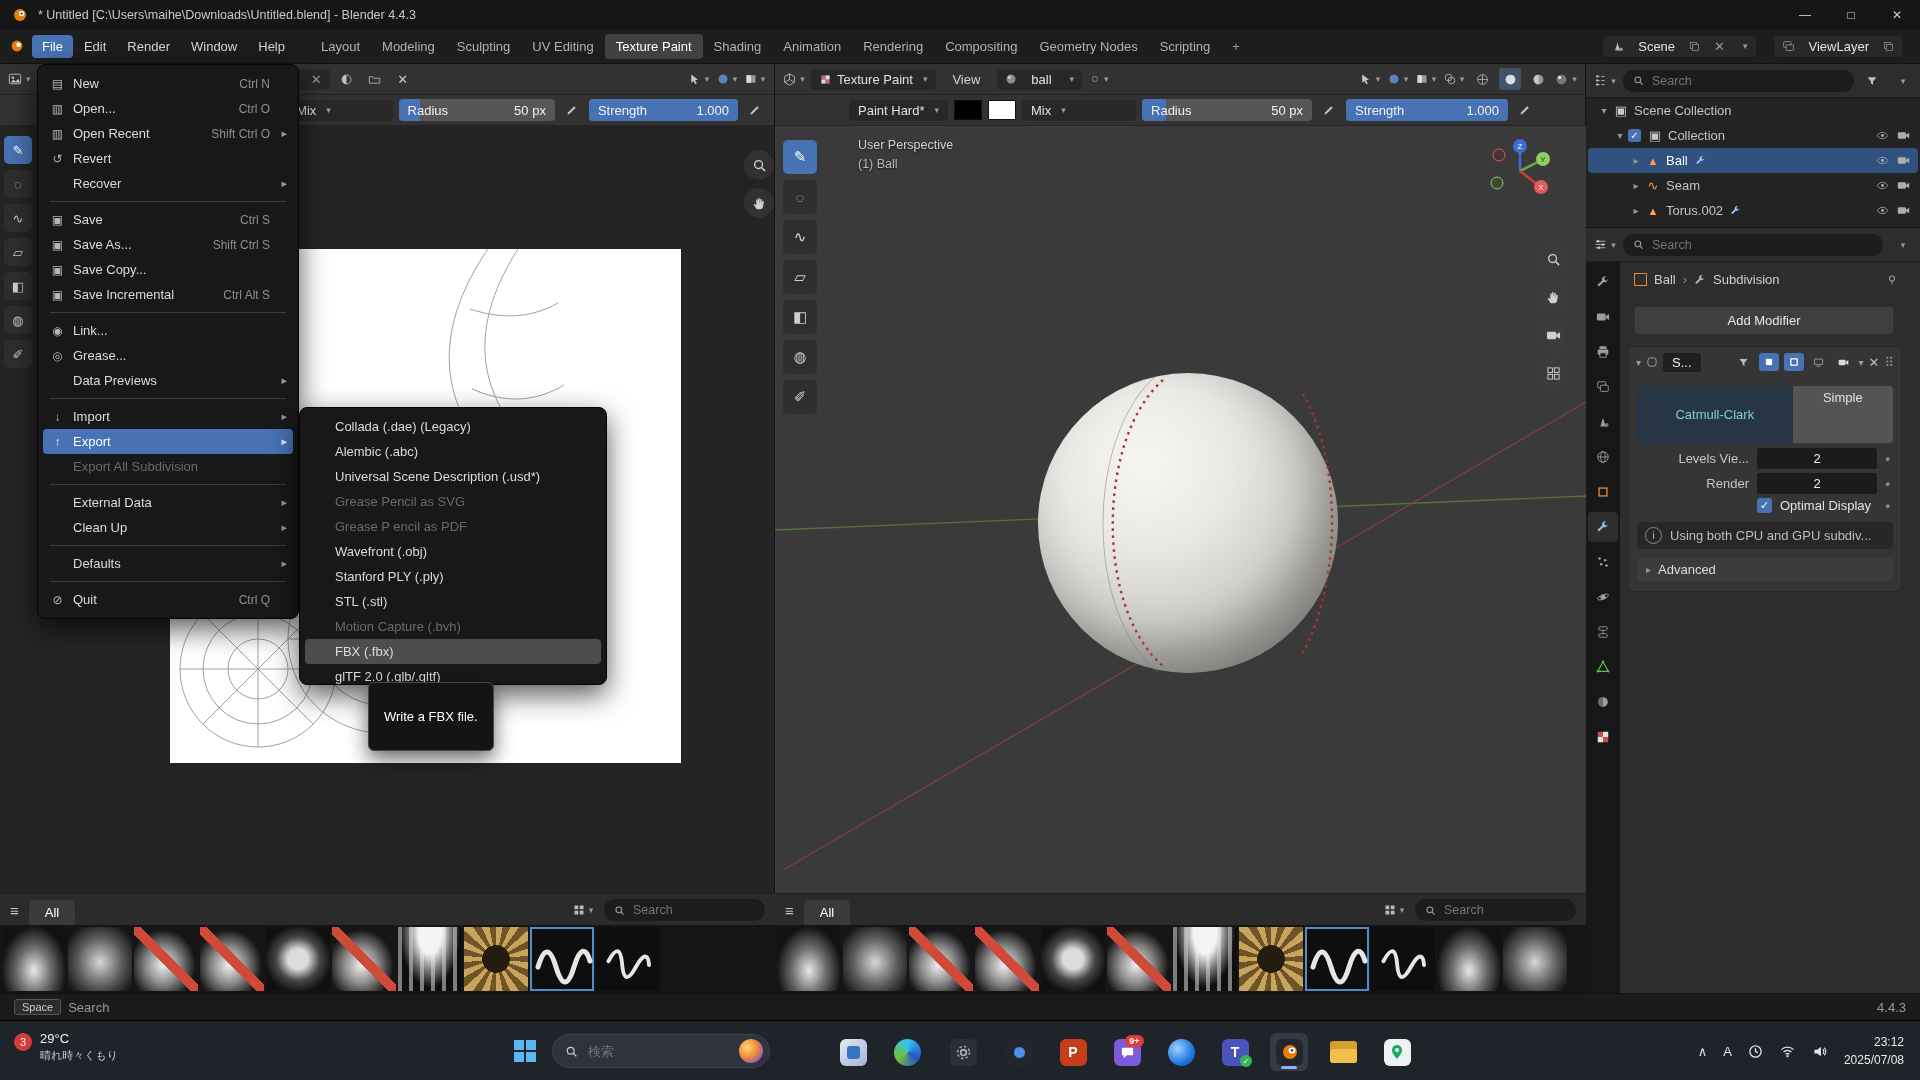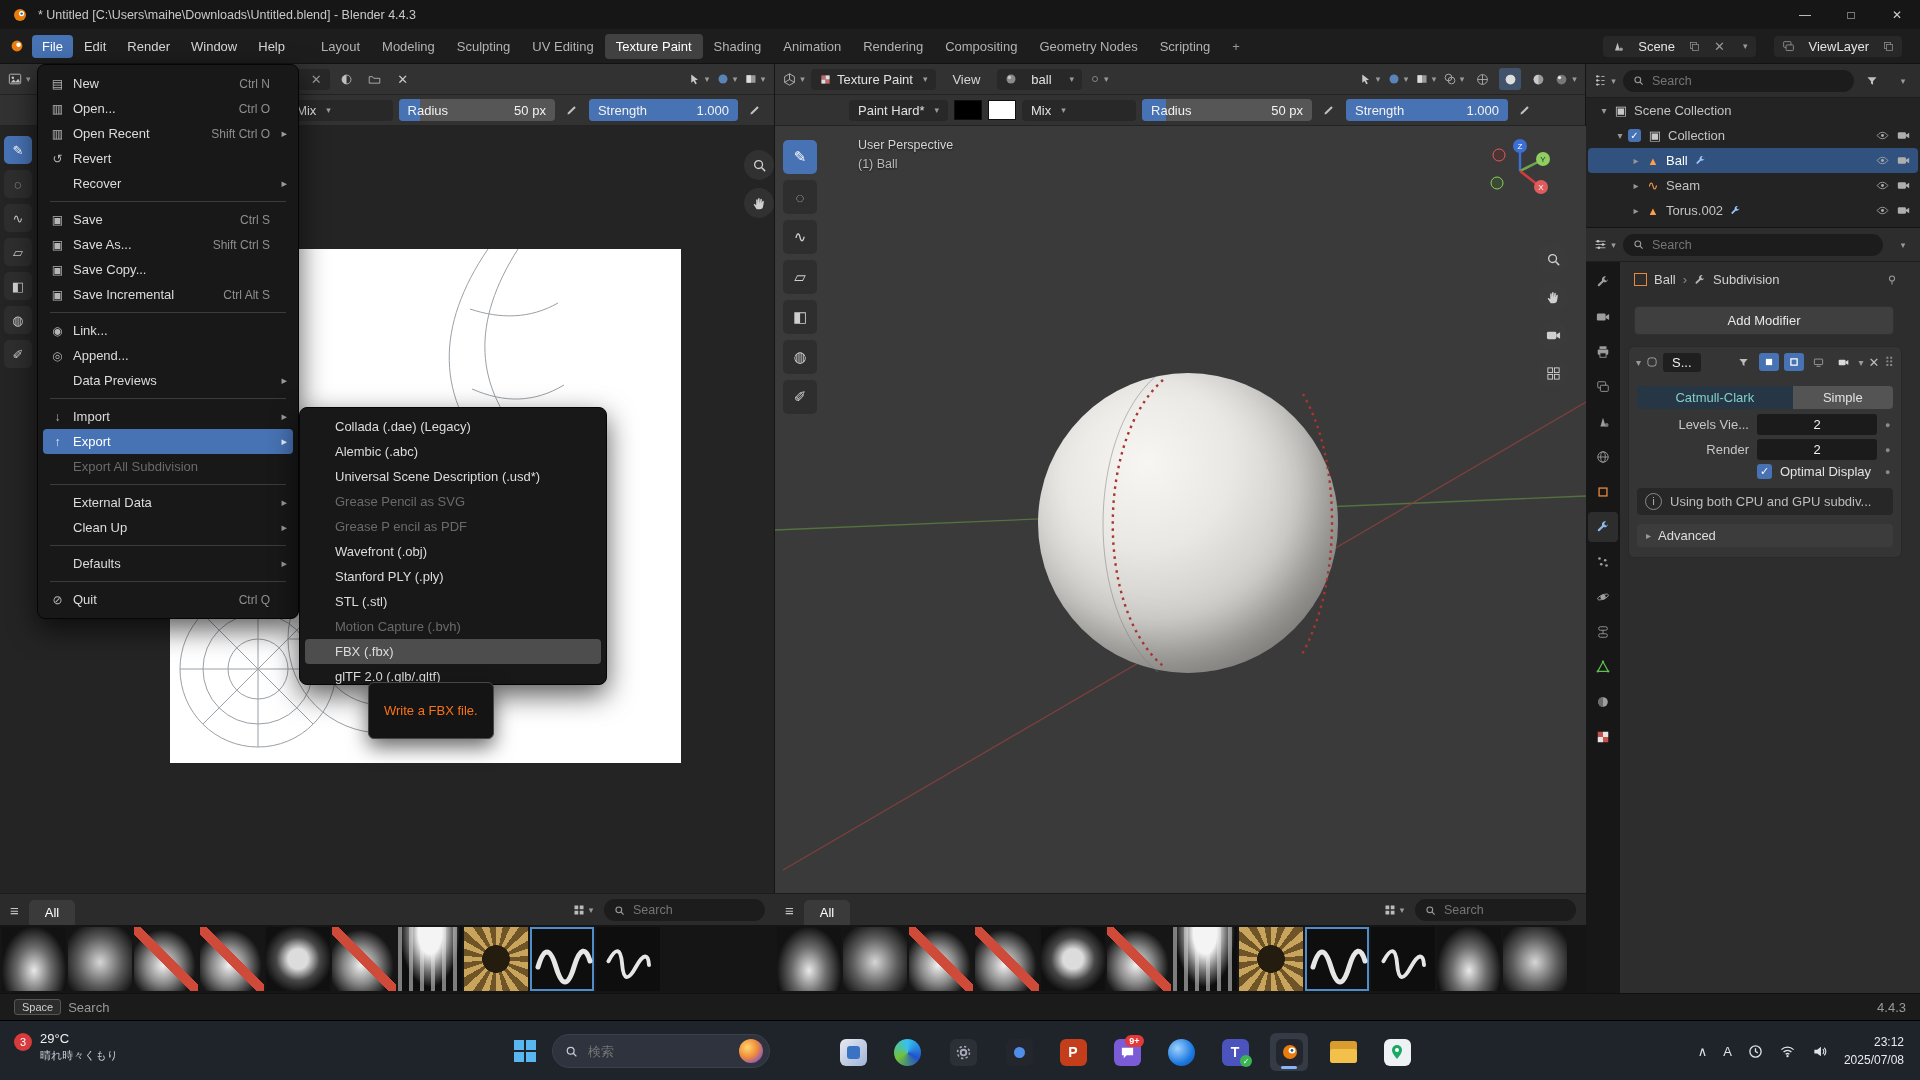--- a/index.html
+++ b/index.html
@@ -93,21 +93,21 @@
   .fm-item{height:25px;margin:0 5px;padding:0 6px;border-radius:4px;display:flex;align-items:center;gap:7px;color:#dcdcdc;}
   .fm-item .ic{width:17px;text-align:center;color:#b5b5b5;font-size:12px;flex:none;}
   .fm-item .lb{flex:1;white-space:nowrap;}
   .fm-item .sc{color:#8f8f8f;font-size:12px;white-space:nowrap;}
   .fm-item .sub{color:#9a9a9a;width:10px;text-align:right;font-size:11px;}
   .fm-item.active{background:#4772b3;color:#fff;}
   .fm-item.active .ic,.fm-item.active .sc,.fm-item.active .sub{color:#e8f0ff;}
   .fm-item.hover{background:#4d4d4d;}
   .fm-item.disabled{color:#6a6a6a;}
   .fm-item.sep{height:1px;background:#3c3c3c;margin:5px 12px;padding:0;border-radius:0;}
-  .tooltip{background:#141414;border:1px solid #474747;border-radius:6px;padding:20px 15px;color:#f97316;
+  .tooltip{background:#141414;border:1px solid #474747;border-radius:6px;padding:26px 15px;color:#ffffff;
            z-index:120;box-shadow:0 8px 20px rgba(0,0,0,.6);white-space:nowrap;}
 
   
   .outliner{left:1586px;top:64px;width:334px;height:164px;background:#232323;border-bottom:1px solid #141414;box-sizing:border-box;}
   .o-head{height:34px;background:#2d2d2d;border-bottom:1px solid #1d1d1d;display:flex;align-items:center;gap:7px;padding:0 8px;box-sizing:border-box;}
   .orow{height:25px;margin:0 2px;border-radius:4px;display:flex;align-items:center;color:#c3c3c3;box-sizing:border-box;}
   .orow.selected{background:#31517e;color:#fff;}
   .o-arrow{width:16px;text-align:center;color:#969696;font-size:10px;flex:none;}
   .o-check{width:13px;height:13px;border-radius:3px;background:#4772b3;color:#fff;font-size:10px;display:none;
            align-items:center;justify-content:center;margin-right:5px;flex:none;}
@@ -132,21 +132,21 @@
   .crumb{position:absolute;left:48px;top:44px;display:flex;align-items:center;gap:7px;color:#d0d0d0;}
   .crumb .sq{width:11px;height:11px;border:1.5px solid #e8883a;}
   .addmod{position:absolute;left:48px;top:78px;width:258px;height:27px;background:#3f3f3f;border:1px solid #303030;
           border-radius:4px;display:flex;align-items:center;justify-content:center;color:#e8e8e8;}
   .mpanel{position:absolute;left:42px;top:118px;width:272px;background:#353535;border:1px solid #292929;border-radius:6px;}
   .mhead{height:30px;display:flex;align-items:center;gap:5px;padding:0 7px;}
   .namef{background:#1f1f1f;border-radius:3px;padding:2px 9px;color:#eee;}
   .mtog{width:20px;height:18px;border-radius:3px;display:flex;align-items:center;justify-content:center;color:#bdbdbd;font-size:11px;}
   .mtog.on{background:#4772b3;color:#fff;}
   .seg{display:flex;margin:9px 8px 5px 8px;border-radius:4px;overflow:hidden;}
-  .seg-l{flex:1.55;background:#273645;color:#7fd0ca;text-align:center;padding:4px 0;}
+  .seg-l{flex:1.55;background:#273645;color:#7fd0ca;text-align:center;padding:21px 0;}
   .seg-r{flex:1;background:#545454;color:#e2e2e2;text-align:center;padding:4px 0;}
   .prow{display:flex;align-items:center;margin:4px 8px;gap:8px;}
   .plabel{width:112px;text-align:right;color:#c6c6c6;white-space:nowrap;overflow:hidden;}
   .pvalue{flex:1;background:#1b1b1b;border-radius:3px;text-align:center;color:#f0f0f0;padding:3px 0;}
   .pdot{width:8px;color:#8a8a8a;font-size:9px;}
   .pcheck{width:15px;height:15px;background:#4772b3;border-radius:3px;color:#fff;font-size:11px;
           display:flex;align-items:center;justify-content:center;}
   .pinfo{margin:9px 8px;background:#272727;border-radius:4px;padding:5px 8px;display:flex;gap:8px;color:#bdbdbd;align-items:center;}
   .iinfo{width:15px;height:15px;border-radius:50%;border:1px solid #8a8a8a;color:#bdbdbd;font-size:10px;
          display:flex;align-items:center;justify-content:center;flex:none;}
@@ -1197,21 +1197,21 @@
 
       <div class="fm-item">
         <span class="ic">◉</span>
         <span class="lb">Link...</span>
         <span class="sc"></span>
         <span class="sub"></span>
       </div>
 
       <div class="fm-item">
         <span class="ic">◎</span>
-        <span class="lb">Append...</span>
+        <span class="lb">Grease...</span>
         <span class="sc"></span>
         <span class="sub"></span>
       </div>
 
       <div class="fm-item">
         <span class="ic"></span>
         <span class="lb">Data Previews</span>
         <span class="sc"></span>
         <span class="sub">▸</span>
       </div>

